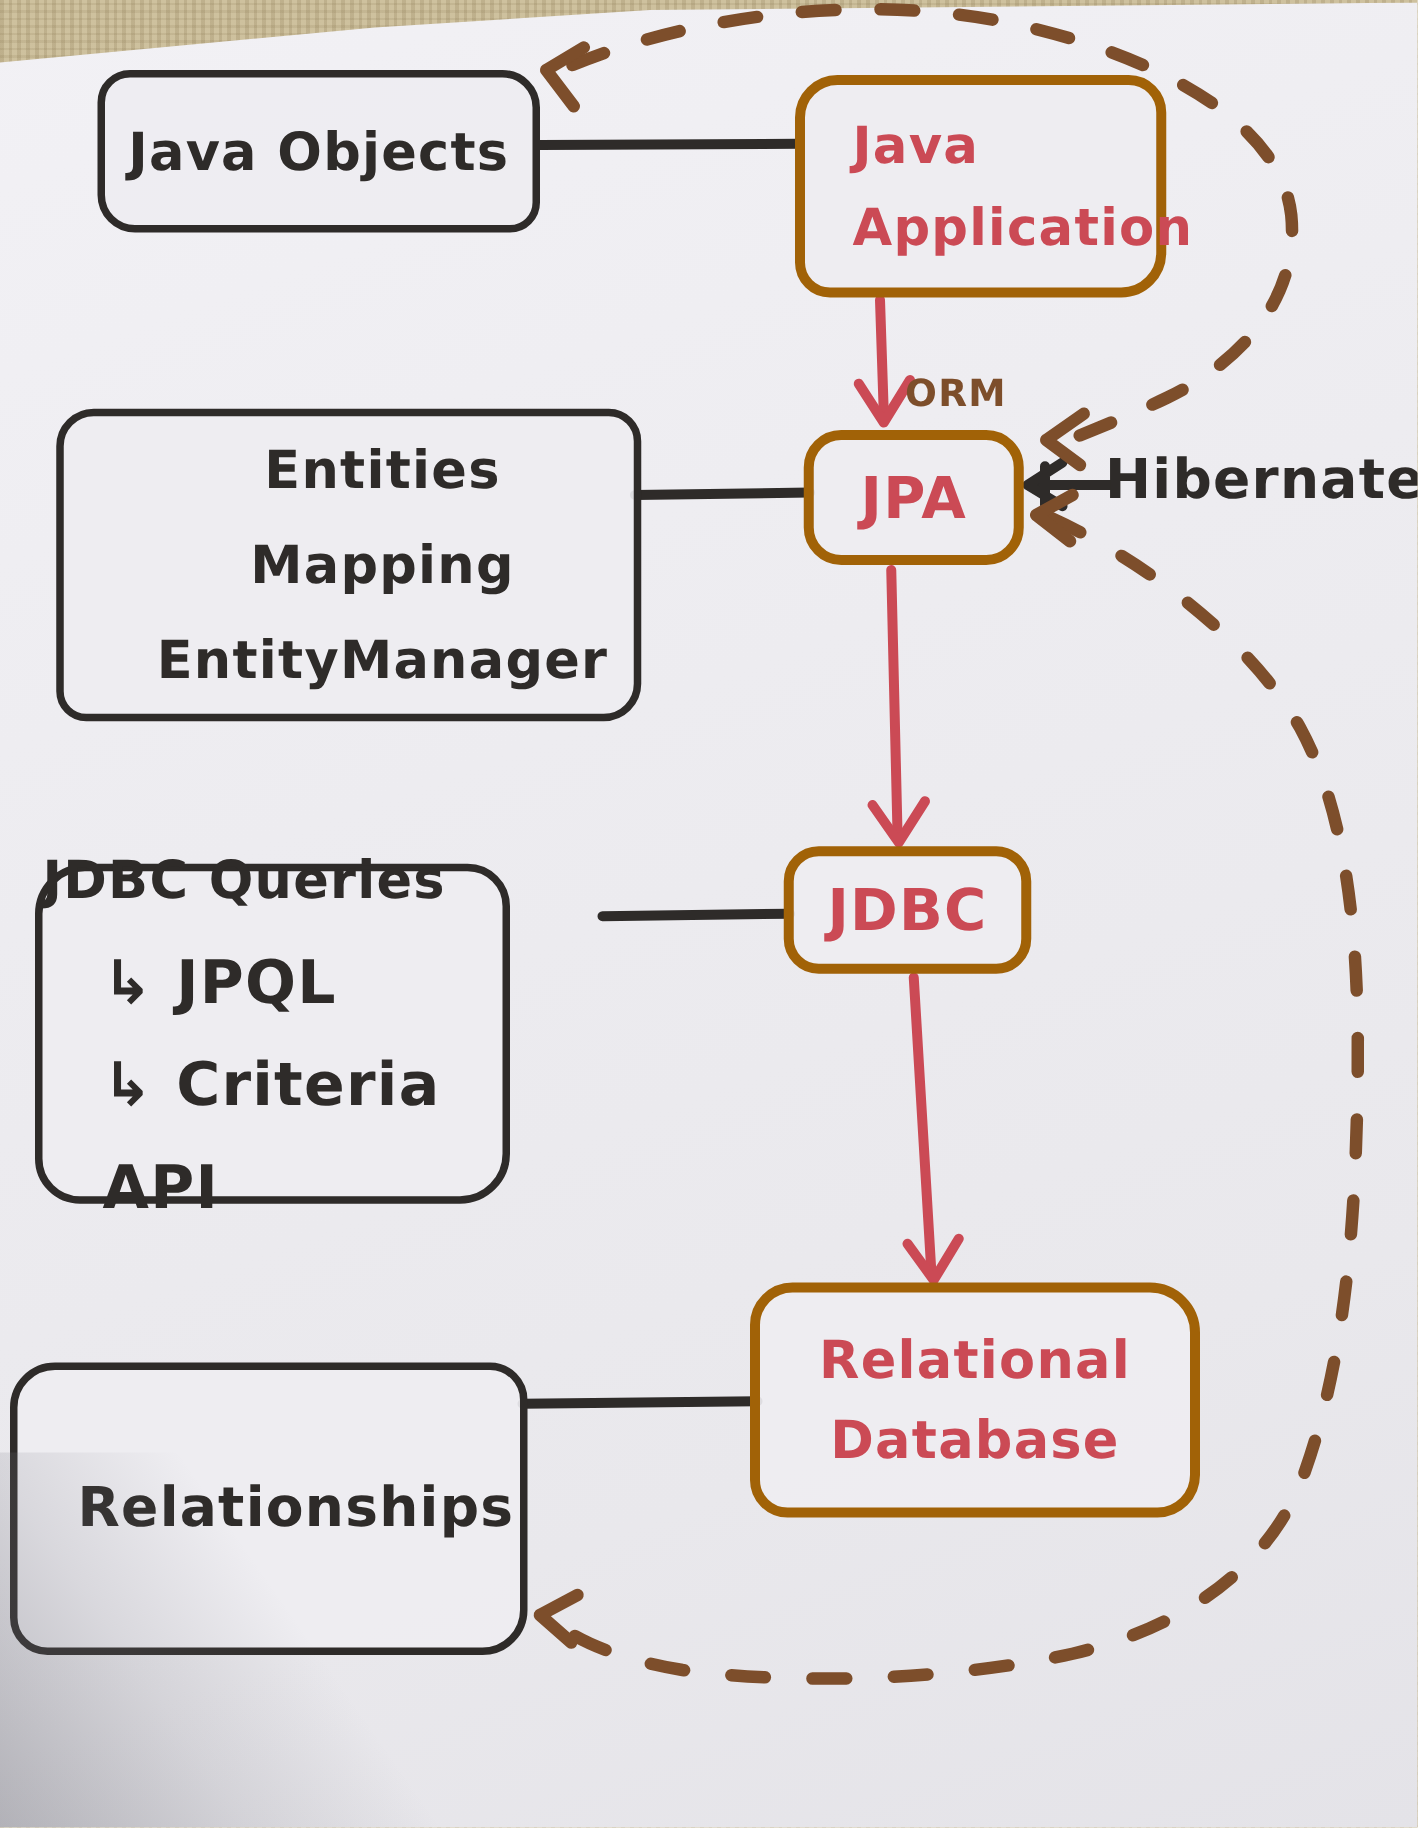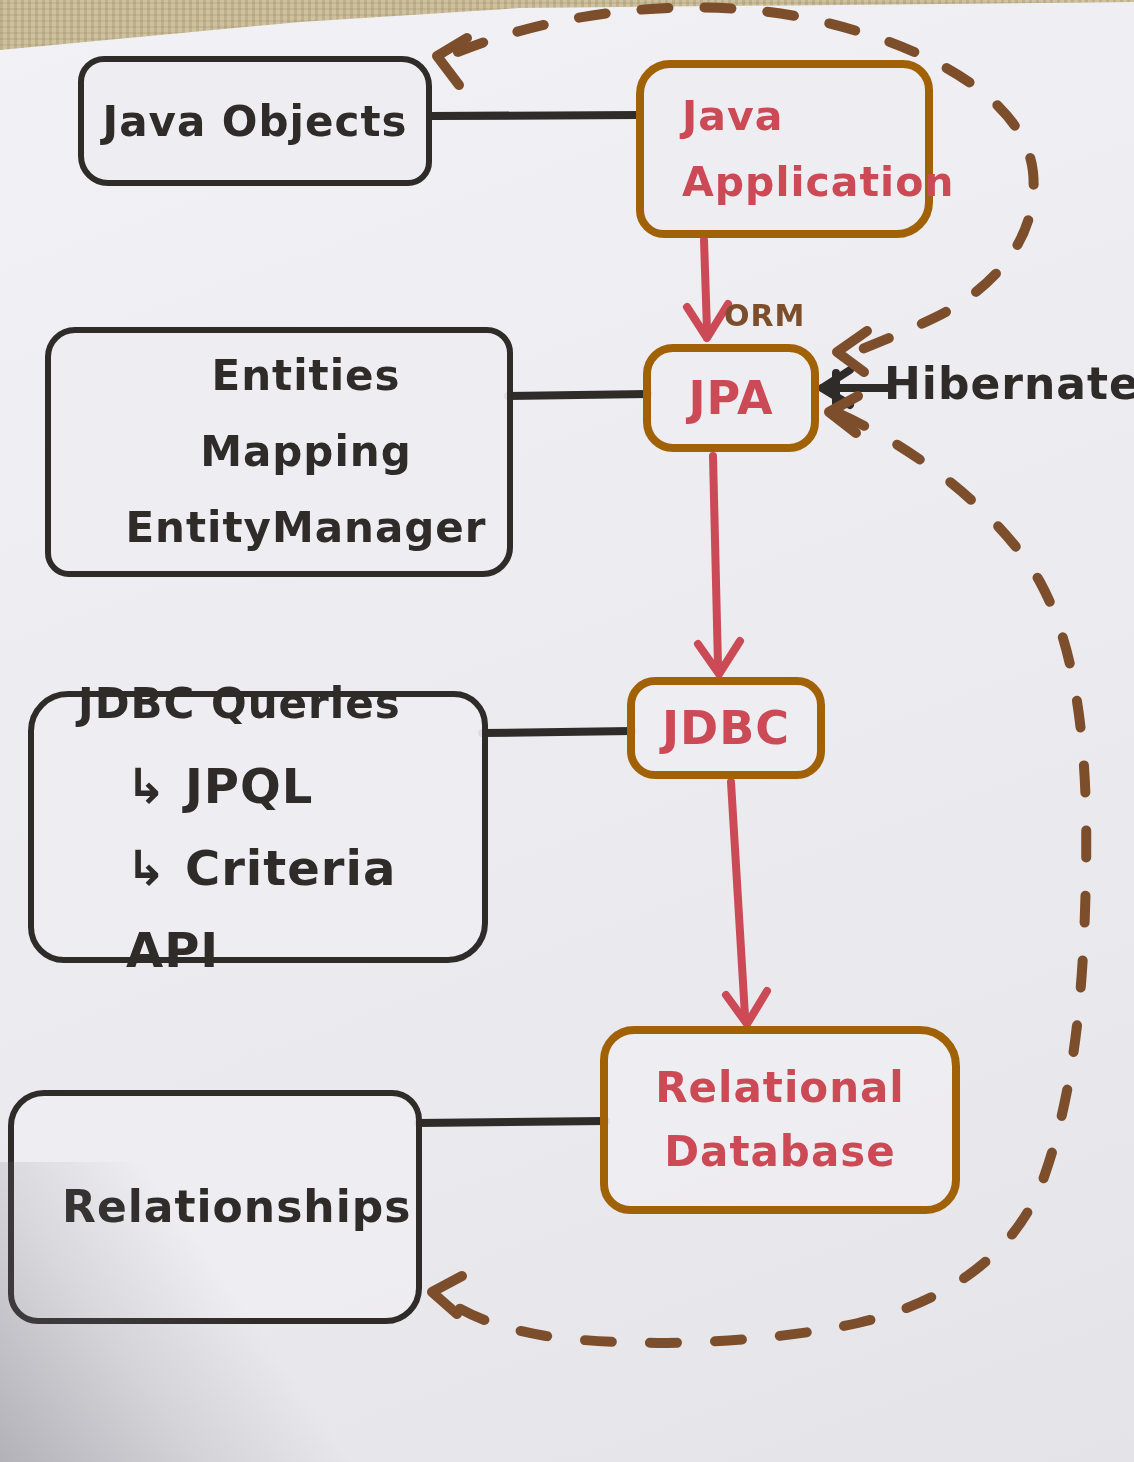--- a/index.html
+++ b/index.html
@@ -33,21 +33,21 @@
   }
   .node.black{border:6px solid #2e2b29;color:#2e2b29;}
   .node.red{border:8px solid #a16207;color:#cb4a55;}
   .center{display:flex;align-items:center;justify-content:center;text-align:left;}
   .lines{display:flex;flex-direction:column;justify-content:center;}
   
   .b-java-objects{left:78px;top:56px;width:354px;height:130px;border-radius:26px 30px 24px 30px;font-size:42px;}
   .b-java-app{left:636px;top:60px;width:297px;height:178px;border-radius:34px 30px 36px 28px;font-size:41px;padding-left:38px;line-height:66px;}
   .b-entities{left:45px;top:327px;width:468px;height:250px;border-radius:30px 26px 30px 24px;font-size:42px;padding-left:54px;line-height:76px;text-align:center;}
   .b-jpa{left:643px;top:344px;width:176px;height:108px;border-radius:30px;font-size:46px;}
-  .b-jdbc-queries{left:28px;top:691px;width:460px;height:272px;border-radius:40px 34px 40px 36px;font-size:42px;padding-left:44px;line-height:82px;}
+  .b-jdbc-queries{left:28px;top:691px;width:380px;height:272px;border-radius:40px 34px 40px 36px;font-size:42px;line-height:82px;}
   .b-jdbc-queries .sub{padding-left:48px;font-size:48px;}
   .b-jdbc{left:627px;top:677px;width:198px;height:102px;border-radius:28px;font-size:46px;}
   .b-reldb{left:600px;top:1026px;width:360px;height:188px;border-radius:34px 40px 34px 30px;font-size:42px;line-height:64px;}
   .b-tables{left:8px;top:1090px;width:414px;height:234px;border-radius:36px 30px 36px 30px;font-size:44px;padding-left:48px;line-height:92px;}
   
   .lbl{position:absolute;font-weight:700;letter-spacing:1px;}
   .lbl-orm{left:724px;top:298px;color:#7d4e2b;font-size:30px;}
   .lbl-hibernate{left:884px;top:358px;color:#2e2b29;font-size:44px;}
   svg.wires{position:absolute;left:0;top:0;}
 </style>

